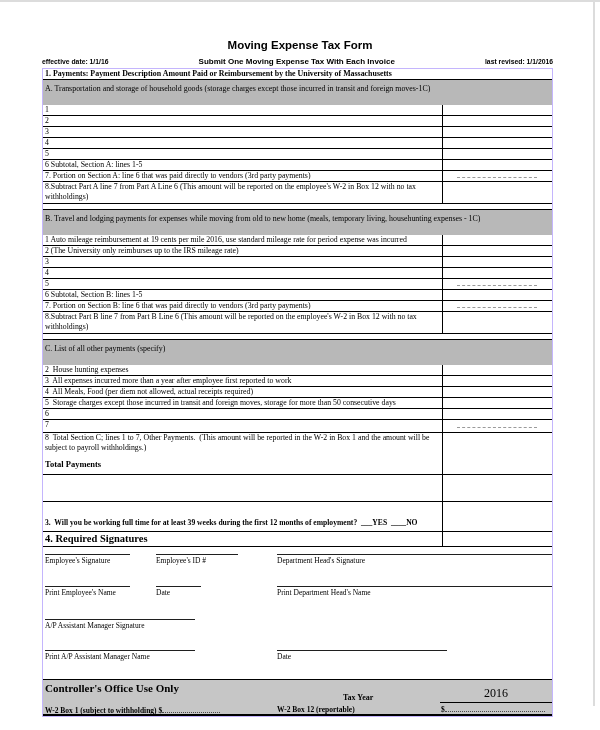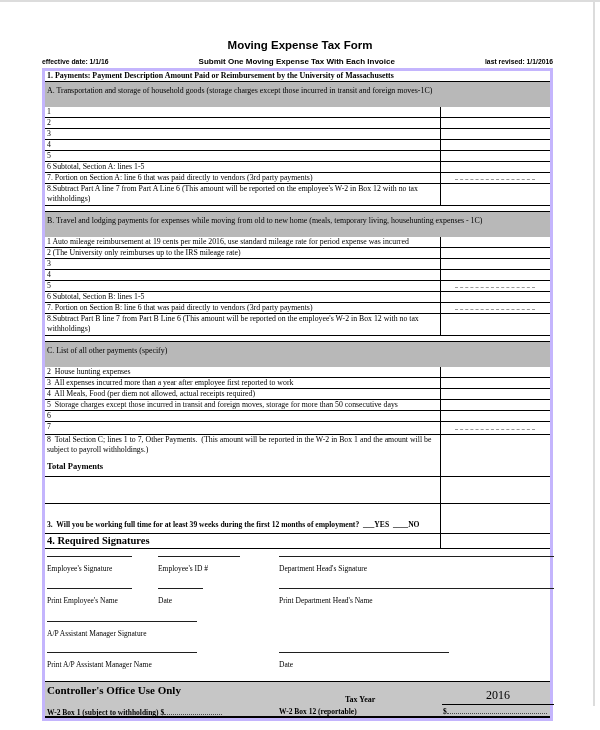--- a/index.html
+++ b/index.html
@@ -8,21 +8,21 @@
   .scan-top{position:absolute;left:0;top:0;width:600px;height:2px;background:#dcdcdc;}
   .scan-right{position:absolute;left:593px;top:0;width:2px;height:706px;background:#dcdcdc;}
 
   .title{margin:0;position:absolute;left:0;top:39px;width:600px;text-align:center;
          font-family:"Liberation Sans",sans-serif;font-size:11.5px;font-weight:bold;}
   .meta-row{position:absolute;left:42px;top:57px;width:511px;display:flex;align-items:baseline;
             justify-content:space-between;font-family:"Liberation Sans",sans-serif;font-weight:bold;}
   .meta-side{font-size:6.8px;}
   .meta-center{font-size:8px;}
 
-  .ftable{position:absolute;left:42px;top:68px;width:511px;border:3px solid #c4b5fd;box-sizing:border-box;}
+  .ftable{position:absolute;left:42px;top:68px;width:511px;border:1px solid #c4b5fd;box-sizing:border-box;}
   .trow{display:flex;height:11px;border-bottom:1px solid #000;box-sizing:border-box;overflow:hidden;}
   .trow:last-child{border-bottom:none;}
   .trow.tall{height:22px;}
   .trow.spacer{height:6px;}
   .desc{flex:1;min-width:0;padding:0 2px;font-size:7.8px;line-height:10.5px;white-space:pre;overflow:hidden;}
   .tall .desc{white-space:pre-wrap;line-height:10px;}
   .val{width:110px;border-left:1px solid #000;box-sizing:border-box;position:relative;}
   .dash{position:absolute;left:14px;top:58%;width:80px;border-top:1px dashed #9a9a9a;}
 
   .hdr-white{height:11px;}
@@ -36,21 +36,21 @@
   .q2-row{height:27px;}
   .q2-row .desc{font-weight:bold;font-size:8.3px;line-height:11px;padding-top:3px;}
 
   .q3-row{height:30px;}
   .q3-row .desc{font-weight:bold;font-size:7.6px;display:flex;align-items:flex-end;padding-bottom:3px;}
 
   .sig-hdr-row{height:15px;}
   .sig-hdr-row .desc{font-weight:bold;font-size:10.5px;display:flex;align-items:center;}
 
   .sig-area{position:relative;height:133px;border-bottom:1px solid #000;box-sizing:border-box;}
-  .sig-field{position:absolute;border-top:1px solid #1f1f1f;font-size:7.5px;padding-top:7px;
+  .sig-field{position:absolute;border-top:1px solid #1f1f1f;font-size:7.5px;padding-top:1px;
              line-height:9px;white-space:nowrap;}
 
   .controller{position:relative;height:36px;background:#c6c6c6;box-sizing:border-box;
               border-bottom:2px solid #000;}
   .ctrl-title{position:absolute;left:2px;top:2px;font-size:11px;font-weight:bold;}
   .ctrl-taxyear-label{position:absolute;left:300px;top:13px;font-size:8px;font-weight:bold;}
   .ctrl-taxyear-box{position:absolute;left:397px;top:6px;width:112px;height:17px;text-align:center;
                     font-size:12px;border-bottom:1px solid #000;box-sizing:border-box;}
   .ctrl-w2b1{position:absolute;left:2px;top:25px;font-size:7.5px;font-weight:bold;white-space:pre;}
   .ctrl-w2b12{position:absolute;left:234px;top:25px;font-size:7.5px;font-weight:bold;}

